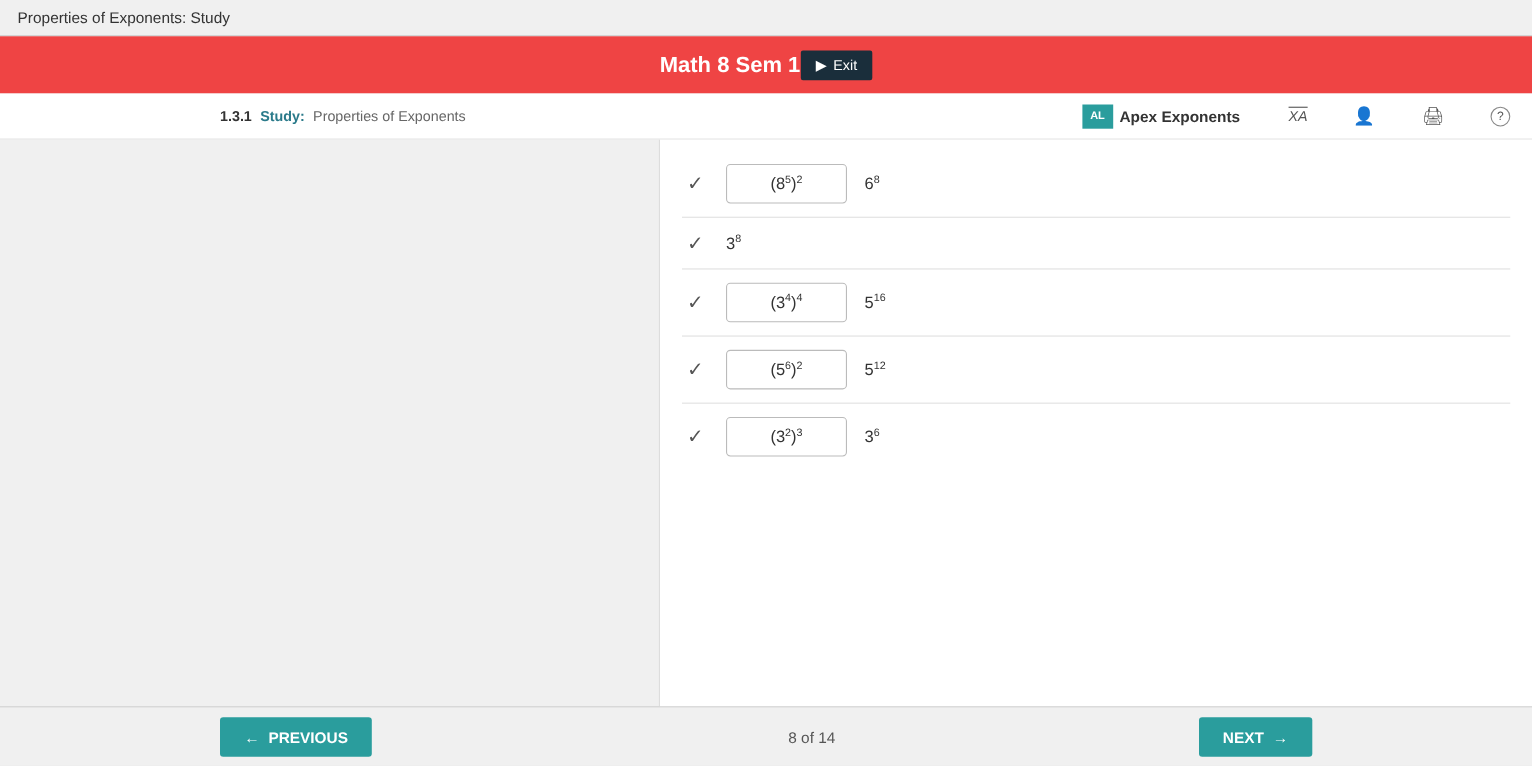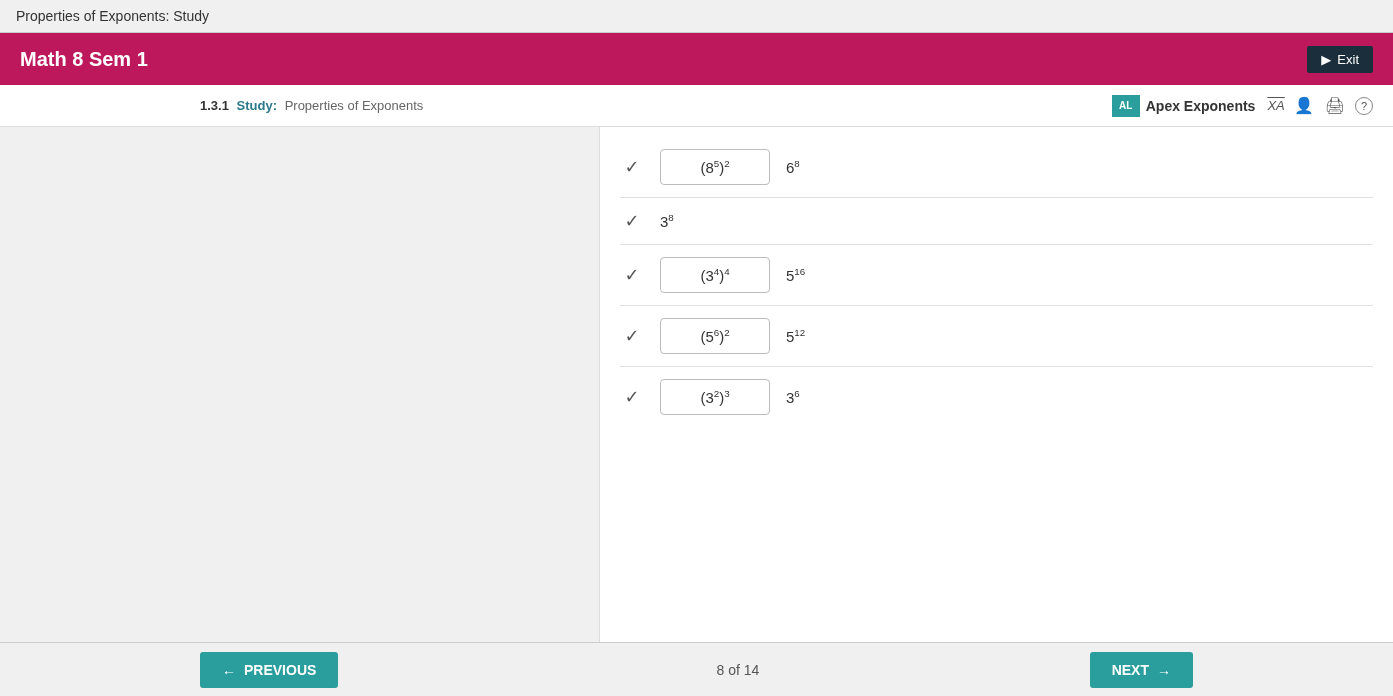--- a/index.html
+++ b/index.html
@@ -16,24 +16,24 @@
     .page-title-bar {
       background: #f0f0f0;
       padding: 8px 16px;
       font-size: 14px;
       color: #333;
       border-bottom: 1px solid #ccc;
     }
 
     
     .main-header {
-      background: #be185d;
-      display: flex;
-      align-items: center;
-      justify-content: space-between;
+      background: #ef4444;
+      display: flex;
+      align-items: center;
+      justify-content: center;
       padding: 10px 20px;
       height: 52px;
     }
     .main-header .course-title {
       color: white;
       font-size: 20px;
       font-weight: bold;
     }
     .exit-btn {
       background: #1a2e3b;
@@ -95,20 +95,21 @@
     .toolbar-icons {
       display: flex;
       align-items: center;
       gap: 10px;
       color: #666;
       font-size: 16px;
     }
     .toolbar-icon {
       cursor: pointer;
       color: #555;
+      margin-left: 32px;
     }
 
     
     .content-area {
       display: flex;
       height: calc(696px - 52px - 42px - 32px - 55px);
       background: #f5f5f5;
     }
 
     

